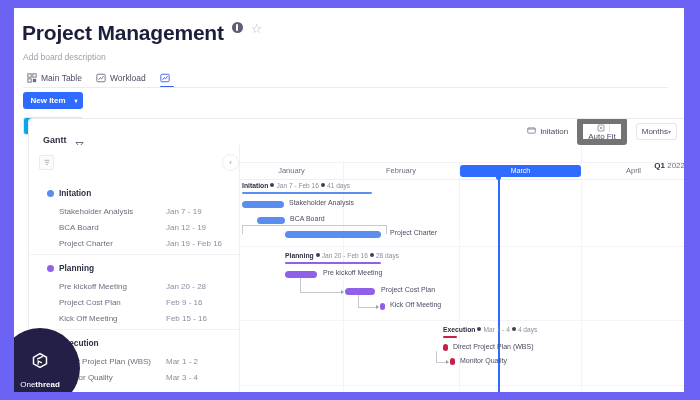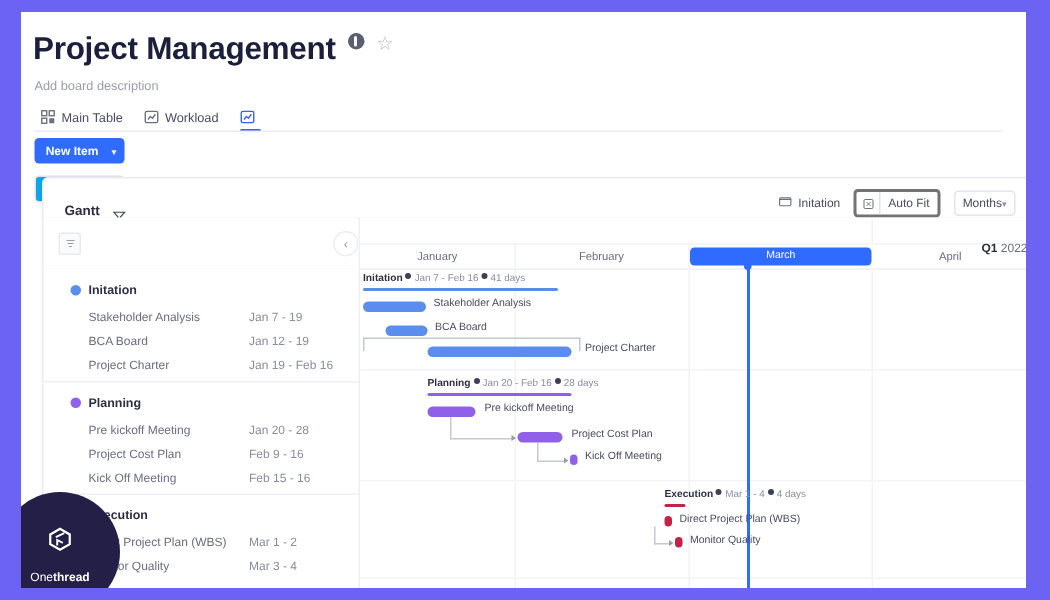--- a/index.html
+++ b/index.html
@@ -36,21 +36,21 @@
   .mag{width:7px;height:7px;border:1.2px solid #6b6e80;border-radius:50%;position:relative;display:inline-block;}
   .mag:after{content:"";position:absolute;right:-2.5px;bottom:-1.5px;width:3.5px;height:1.2px;background:#6b6e80;transform:rotate(45deg);}
 
   
   .card{position:absolute;left:14px;top:110px;width:656px;height:274px;background:#fff;border:1px solid #ebecf1;border-radius:4px 0 0 0;box-shadow:0 1px 3px rgba(20,20,60,.05);overflow:hidden;}
   .card-bar{position:absolute;left:0;top:0;right:0;height:26px;border-bottom:1px solid #eef0f4;display:flex;align-items:flex-end;}
   .gantt-lbl{margin-left:14px;font-size:9px;font-weight:bold;color:#2c2f42;}
   .funnel{margin-left:8px;width:9px;height:9px;}
   .card-bar-right{margin-left:auto;margin-right:8px;display:flex;align-items:center;gap:9px;}
   .mini{display:flex;align-items:center;gap:4px;font-size:8px;color:#4a4d61;cursor:pointer;}
-  .mini-box{display:flex;align-items:center;border:2px solid #737373;border-radius:3px;height:15px;overflow:hidden;cursor:pointer;}
+  .mini-box{display:flex;align-items:center;border:6px solid #737373;border-radius:3px;height:15px;overflow:hidden;cursor:pointer;flex-direction:column;}
   .mini-box .ic{width:15px;height:15px;display:flex;align-items:center;justify-content:center;border-right:1px solid #e2e4ec;}
   .mini-box .tx{padding:0 5px;font-size:8px;color:#4a4d61;}
   .sel{display:flex;align-items:center;border:1px solid #e2e4ec;border-radius:3px;height:15px;padding:0 5px;font-size:8px;color:#4a4d61;cursor:pointer;}
   .sel .cv{font-size:6px;color:#8a8da0;}
 
   
   .grid-head{position:absolute;left:0;top:26px;width:210px;height:34px;border-right:1px solid #eef0f4;border-bottom:1px solid #eef0f4;background:#fff;}
   .sortbox{position:absolute;left:10px;top:10px;width:13px;height:13px;border:1px solid #e8eaf0;border-radius:2px;background:#fafbfc;display:flex;align-items:center;justify-content:center;cursor:pointer;}
   .collapse{position:absolute;left:193px;top:9px;width:15px;height:15px;border-radius:50%;background:#fff;border:1px solid #eceef3;display:flex;align-items:center;justify-content:center;font-size:8px;color:#8a8da0;cursor:pointer;}
 

